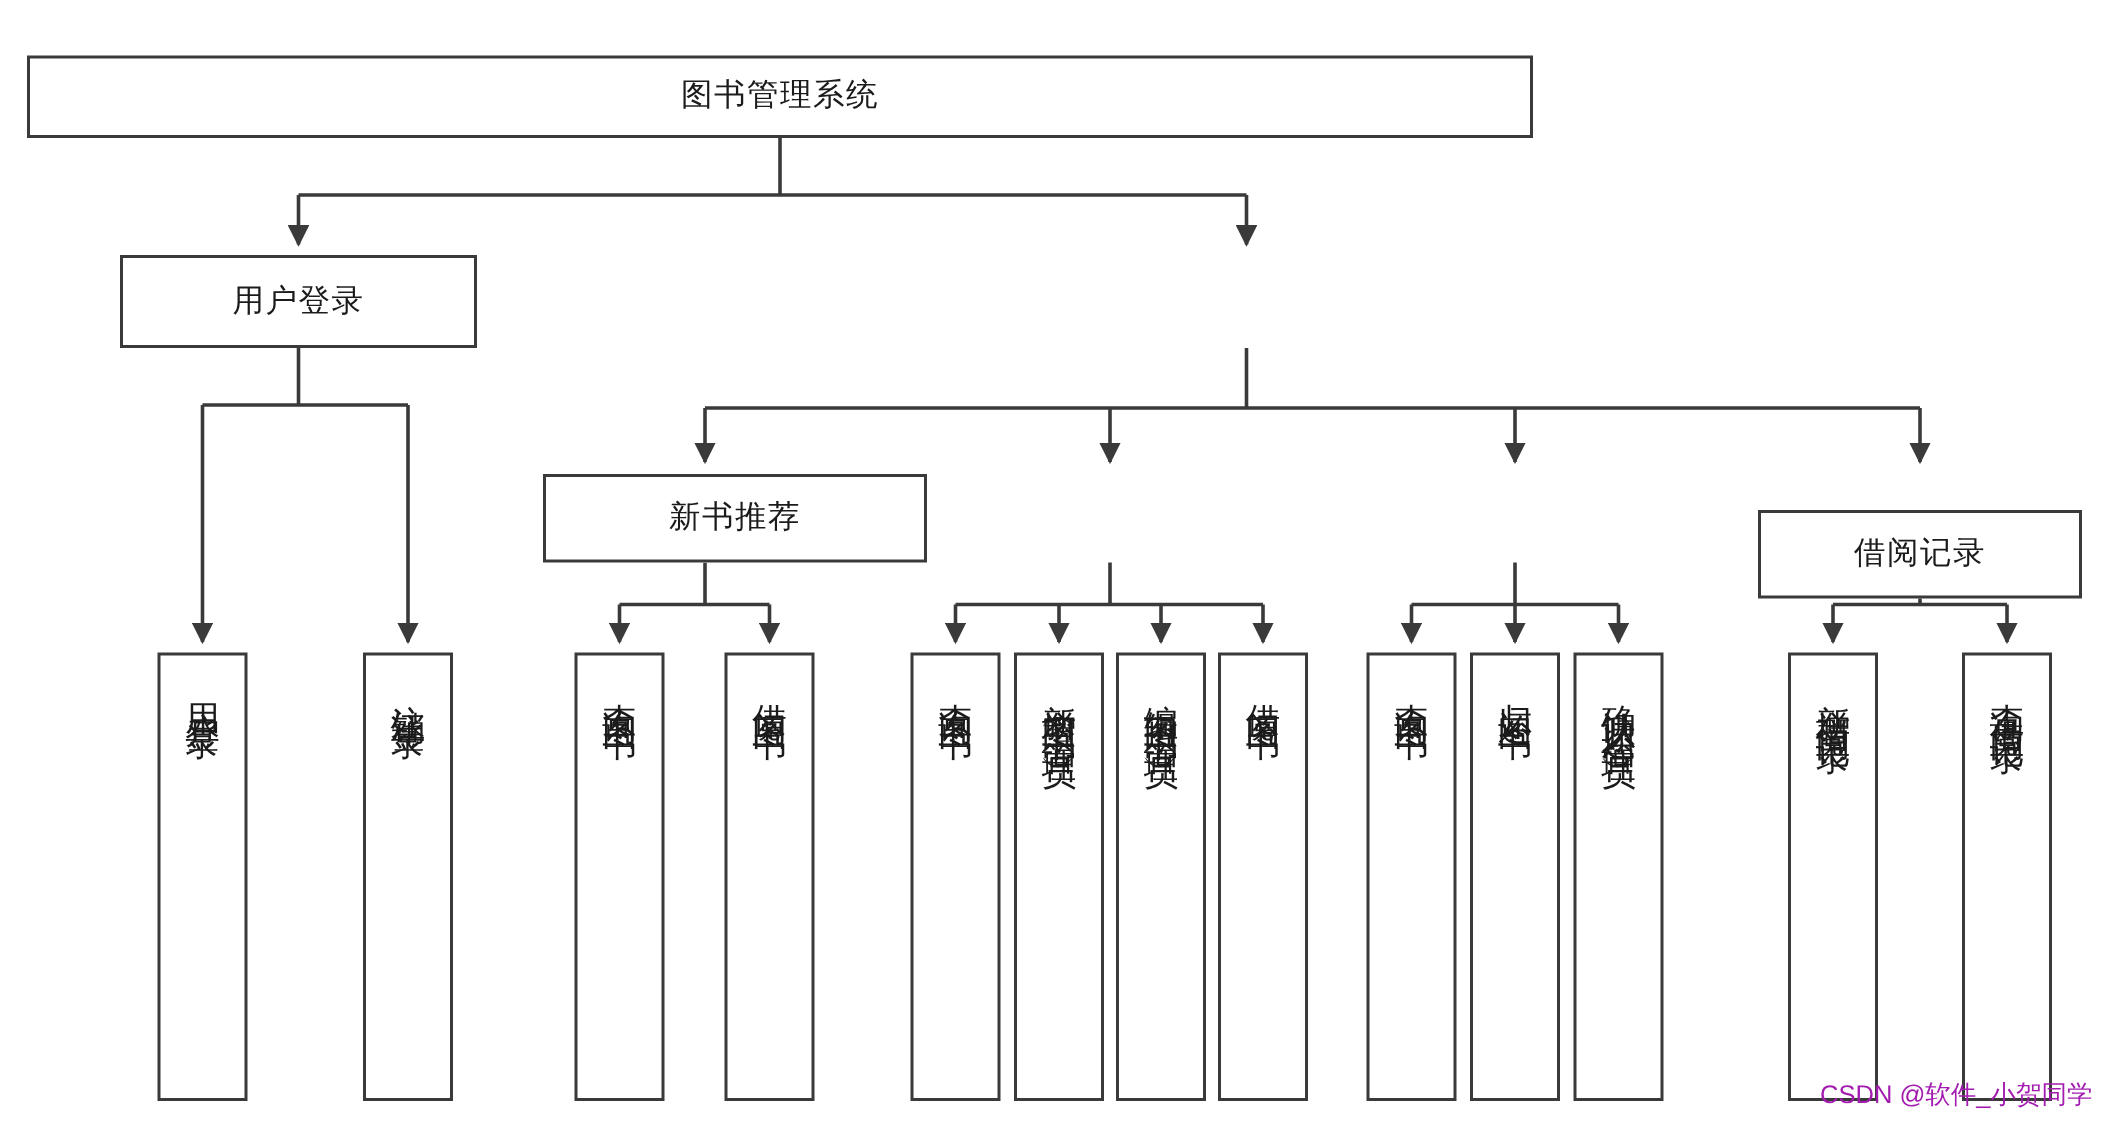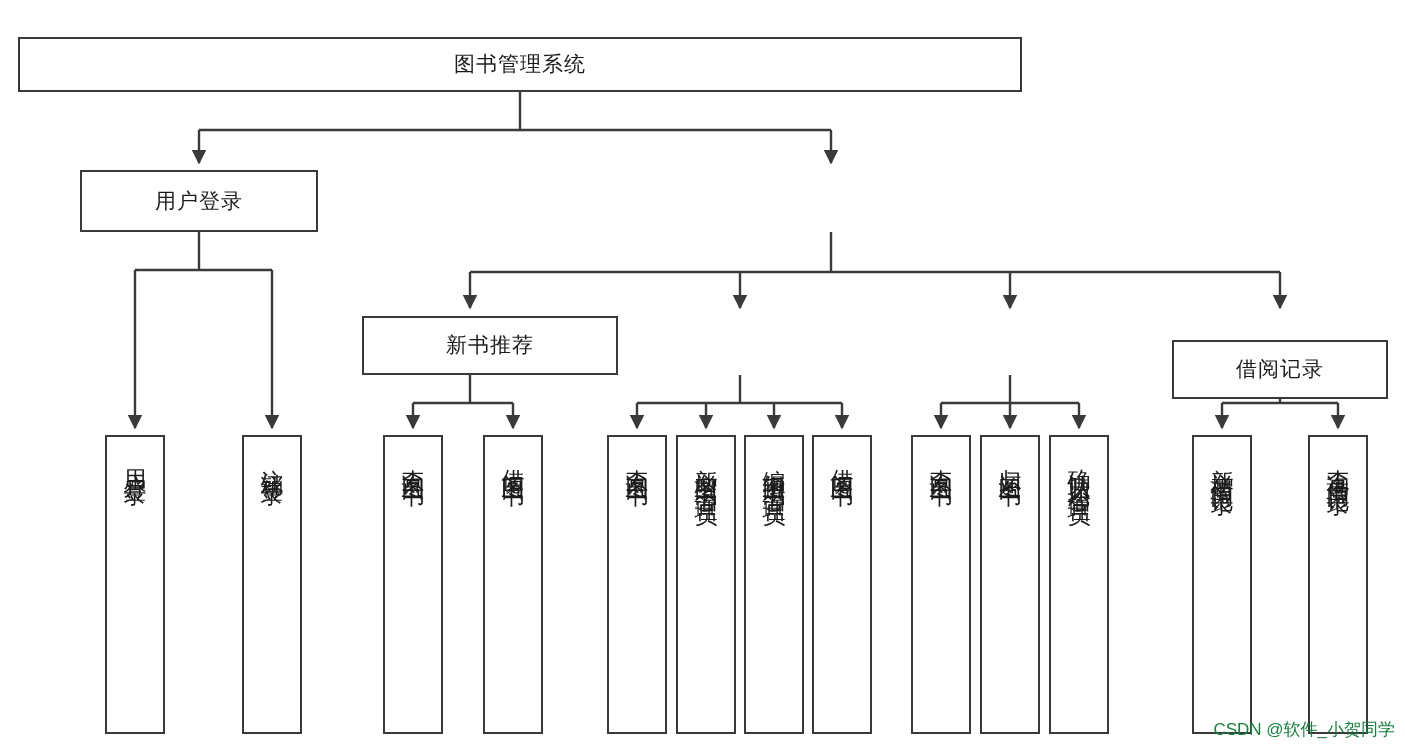--- a/index.html
+++ b/index.html
@@ -52,21 +52,21 @@
     text-orientation: upright;
     font-size: 23px;
     letter-spacing: 5px;
     line-height: 1;
   }
   .watermark {
     position: absolute;
     right: 10px;
     bottom: 6px;
     font-size: 17px;
-    color: #15803d;
+    color: #a21caf;
     z-index: 3;
     white-space: nowrap;
     font-family: "Liberation Sans", "DejaVu Sans", sans-serif;
   }
 </style>
 </head>
 <body>
 
 <div id="canvas">
 

